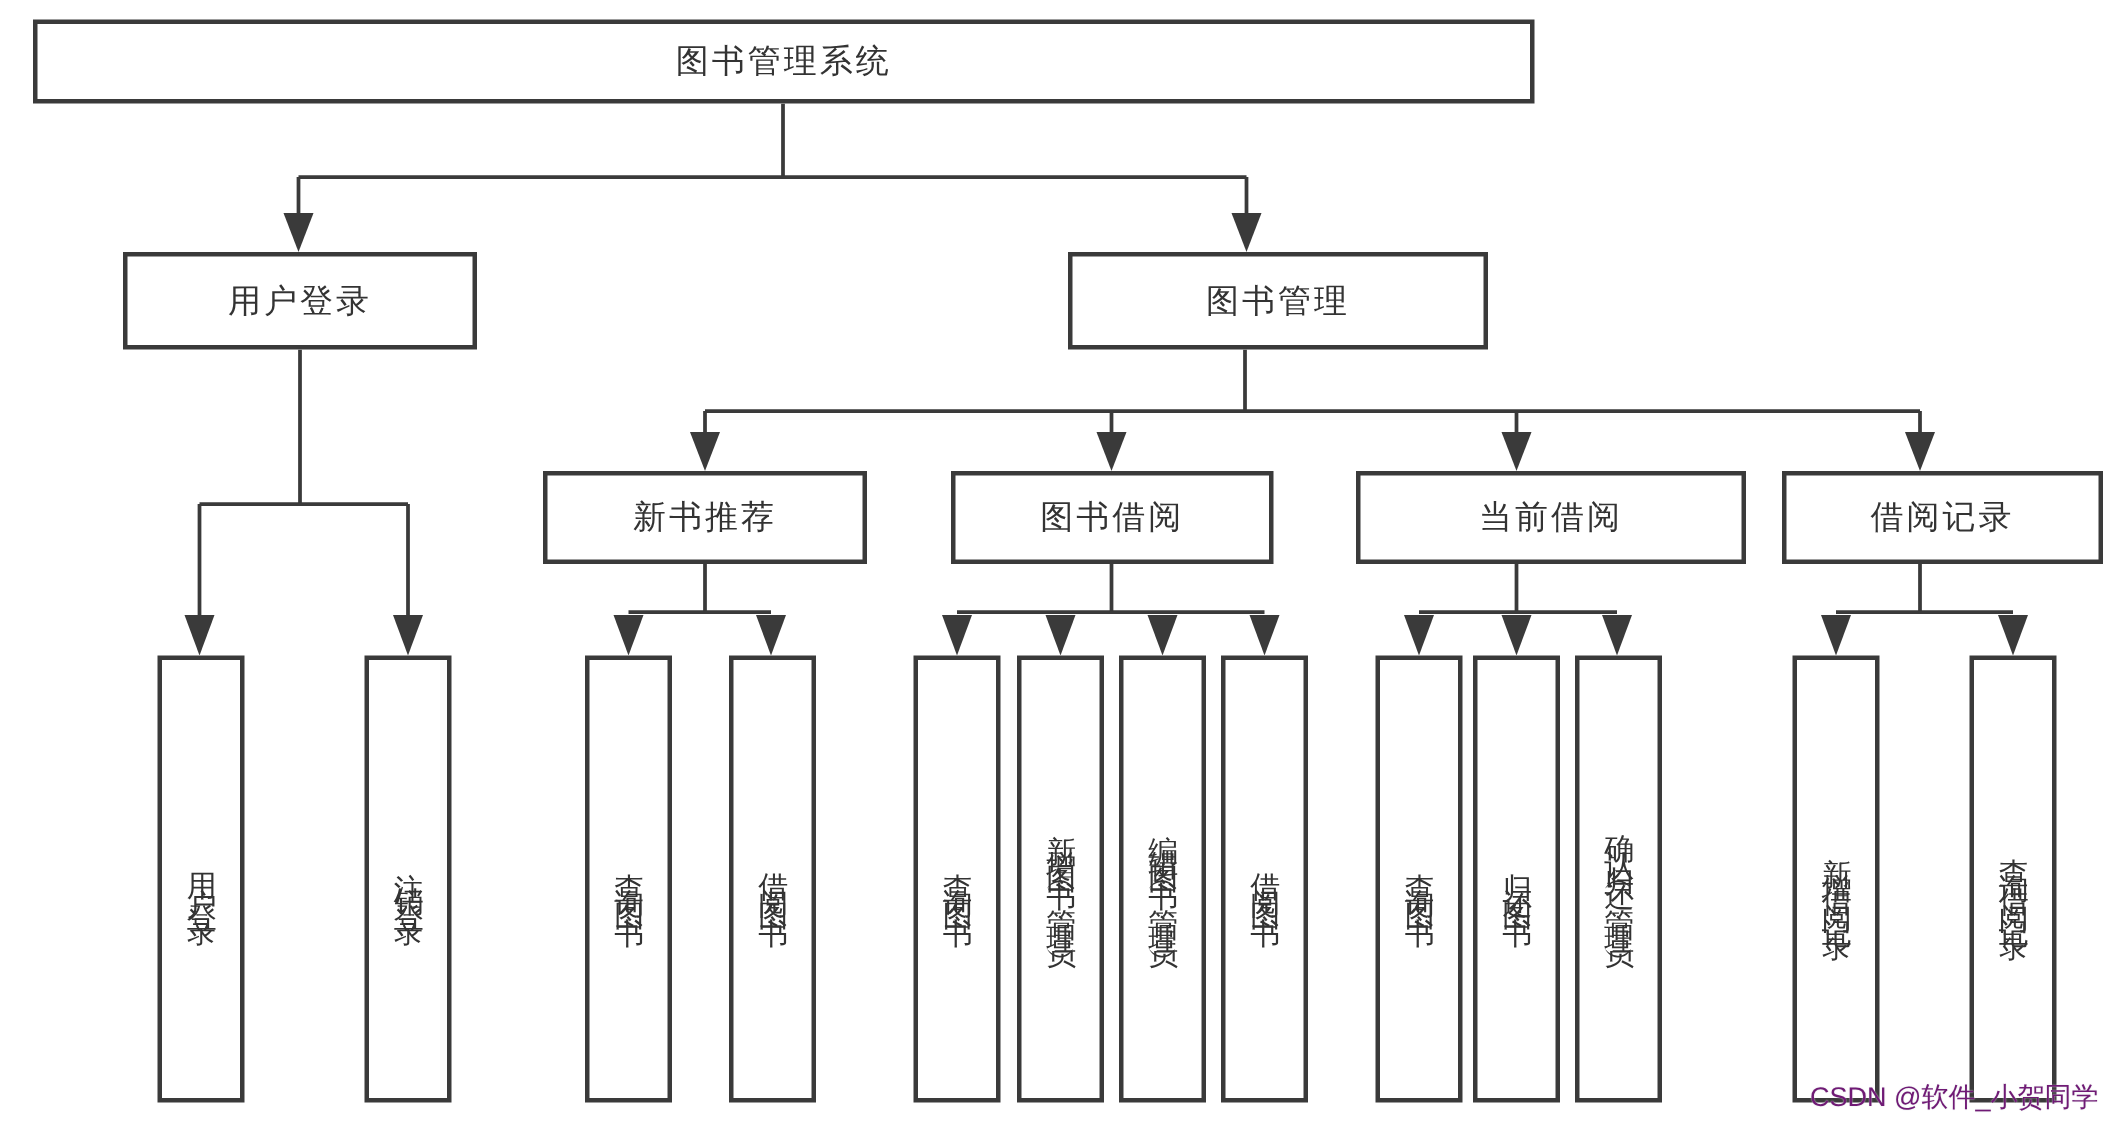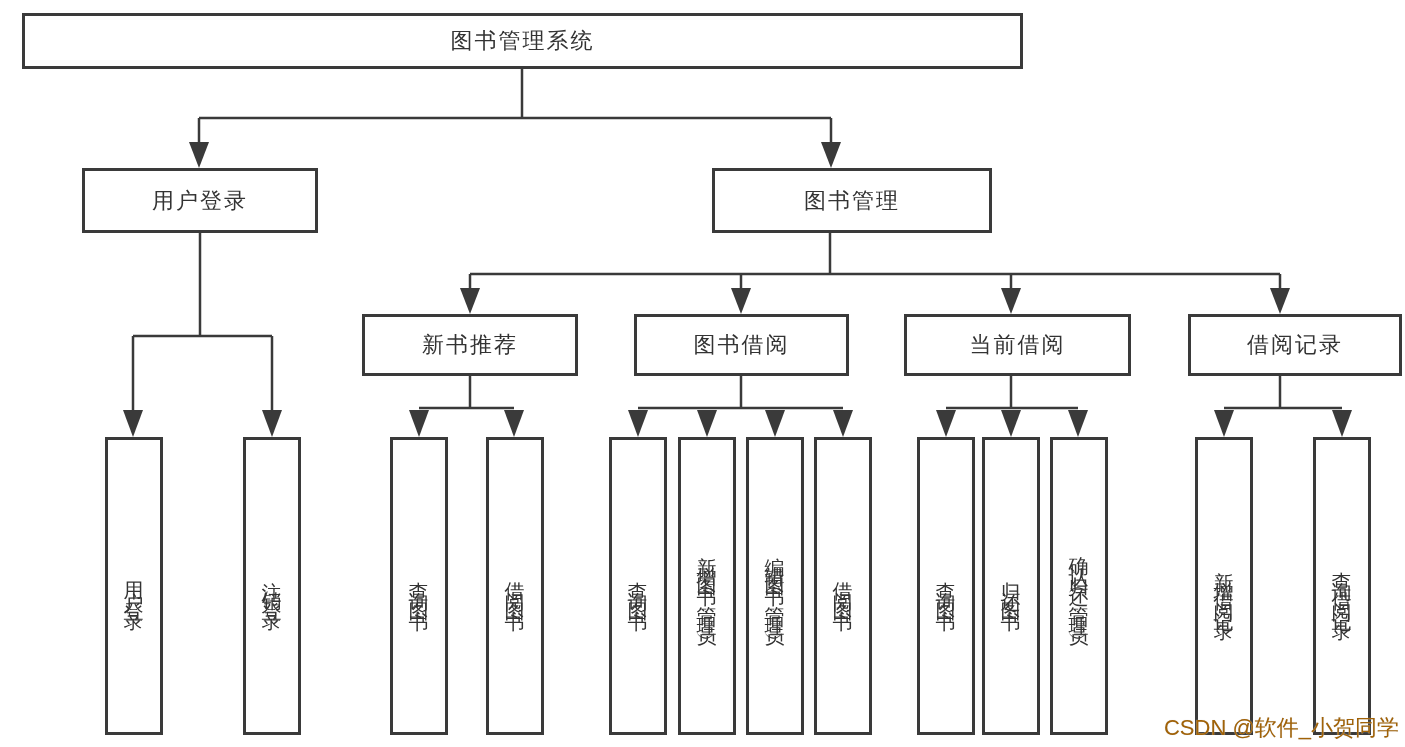--- a/index.html
+++ b/index.html
@@ -40,22 +40,22 @@
     font-size: 20px;
     letter-spacing: 10px;
     line-height: 1;
     color: #333333;
     white-space: nowrap;
   }
   .watermark {
     position: absolute;
     right: 6px;
     bottom: 4px;
-    font-size: 22px;
-    color: #a16207;
+    font-size: 18px;
+    color: #701a75;
     text-shadow: 0 0 1px #d8dbe0;
     white-space: nowrap;
     z-index: 10;
   }
 </style>
 </head>
 <body>
 
 <div class="canvas">
 
@@ -134,21 +134,21 @@
   <div class="box" style="left:712px; top:168px; width:280px; height:65px;">
     <span class="hlabel">图书管理</span>
   </div>
 
   <div class="box" style="left:362px; top:314px; width:216px; height:62px;">
     <span class="hlabel">新书推荐</span>
   </div>
   <div class="box" style="left:634px; top:314px; width:215px; height:62px;">
     <span class="hlabel">图书借阅</span>
   </div>
-  <div class="box" style="left:904px; top:314px; width:227px; height:62px;">
+  <div class="box" style="left:904px; top:314px; width:260px; height:62px;">
     <span class="hlabel">当前借阅</span>
   </div>
   <div class="box" style="left:1174px; top:314px; width:214px; height:62px;margin-left:14px;">
     <span class="hlabel">借阅记录</span>
   </div>
 
   <div class="box" style="left:105px; top:437px; width:58px; height:298px;">
     <span class="vtext">用户登录</span>
   </div>
   <div class="box" style="left:243px; top:437px; width:58px; height:298px;">

